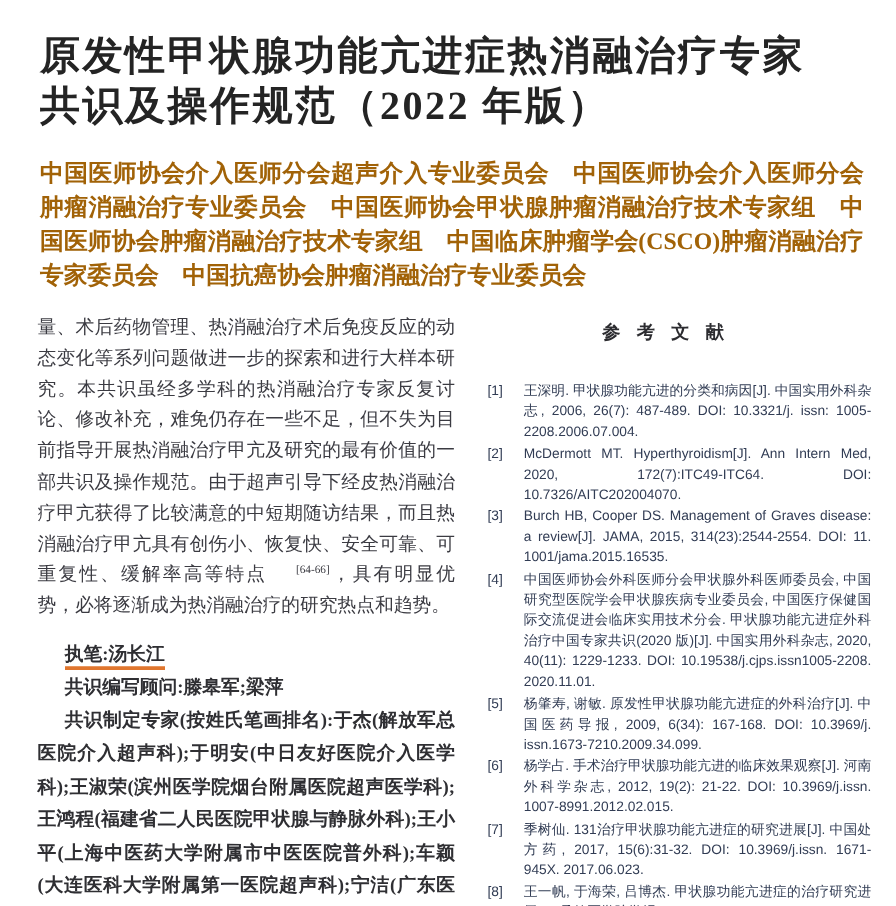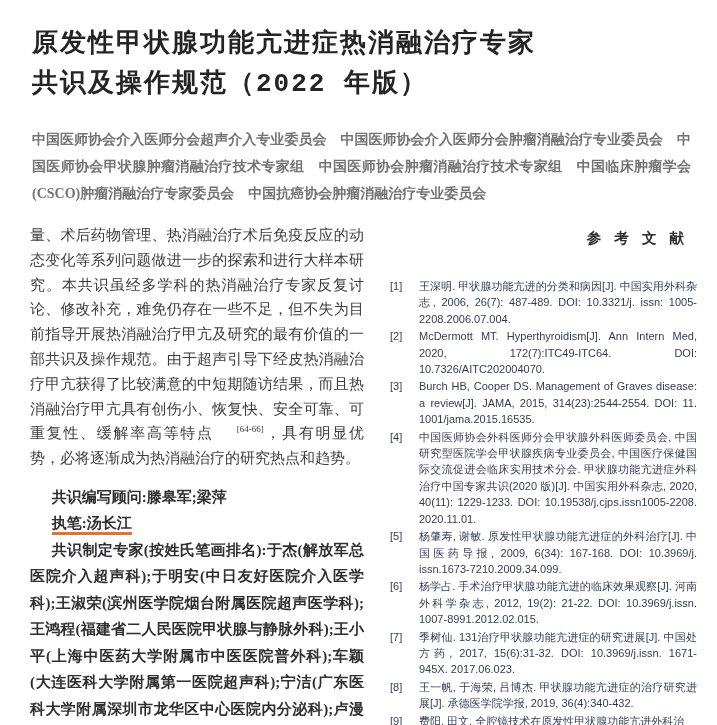--- a/index.html
+++ b/index.html
@@ -12,31 +12,30 @@
   .page {
     box-sizing: border-box;
     width: 717px; height: 725px;
     padding: 24px 20px 0 30px;
     overflow: hidden;
   }
   
   .title {
     color: #242424;
     font-weight: 700;
-    font-size: 26px;
+    font-size: 32px;
     line-height: 40px;
     letter-spacing: 2px;
     margin: 0 0 22px 2px;
-    font-family: Liberation Mono, monospace;
   }
   
   .affiliations {
-    color: #737373;
+    color: #a16207;
     font-weight: 700;
-    font-size: 14px;
+    font-size: 19px;
     line-height: 27px;
     text-align: justify;
     margin: 0 6px 16px 2px;
   }
   
   .columns {
     display: flex;
     gap: 26px;
     align-items: flex-start;
   }
@@ -73,21 +72,21 @@
   .hl-underline {
     border-bottom: 3px solid #e0762e;
     padding-bottom: 1px;
   }
   
   .ref-heading {
     color: #2c2c30;
     font-weight: 700;
     font-size: 14.5px;
     letter-spacing: 0.9em;
-    text-align: right;
+    text-align: center;
     margin: 6px 0 30px -0.9em; 
   }
   .ref-list {
     font-family: "Liberation Sans", "DejaVu Sans", sans-serif;
     color: #313c54;
     font-size: 11px;
     line-height: 16.4px;
   }
   .ref-item {
     display: flex;
@@ -118,22 +117,22 @@
   <div class="affiliations">中国医师协会介入医师分会超声介入专业委员会　中国医师协会介入医师分会肿瘤消融治疗专业委员会　中国医师协会甲状腺肿瘤消融治疗技术专家组　中国医师协会肿瘤消融治疗技术专家组　中国临床肿瘤学会(CSCO)肿瘤消融治疗专家委员会　中国抗癌协会肿瘤消融治疗专业委员会</div>
 
   <div class="columns">
 
     <div class="col-left">
       <p class="body-par">
         <span>量、术后药物管理、热消融治疗术后免疫反应的动态变化等系列问题做进一步的探索和进行大样本研究。本共识虽经多学科的热消融治疗专家反复讨论、修改补充，难免仍存在一些不足，但不失为目前指导开展热消融治疗甲亢及研究的最有价值的一部共识及操作规范。由于超声引导下经皮热消融治疗甲亢获得了比较满意的中短期随访结果，而且热消融治疗甲亢具有创伤小、恢复快、安全可靠、可重复性、缓解率高等特点</span><sup>[64-66]</sup><span>，具有明显优势，必将逐渐成为热消融治疗的研究热点和趋势。</span>
       </p>
 
       <div class="editorial">
+        <p class="line"><span class="hl-underline">执笔:汤长江</span></p>
         <p class="line">共识编写顾问:滕皋军;梁萍</p>
-        <p class="line"><span class="hl-underline">执笔:汤长江</span></p>
         <p class="experts">共识制定专家(按姓氏笔画排名):于杰(解放军总医院介入超声科);于明安(中日友好医院介入医学科);王淑荣(滨州医学院烟台附属医院超声医学科);王鸿程(福建省二人民医院甲状腺与静脉外科);王小平(上海中医药大学附属市中医医院普外科);车颖(大连医科大学附属第一医院超声科);宁洁(广东医科大学附属深圳市龙华区中心医院内分泌科);卢漫(四川省肿瘤医院超声医学中心);乐 飞(江西省肿瘤医院头颈部肿瘤外科);孙德胜(北京大学深圳</p>
       </div>
     </div>
 
     <div class="col-right">
       <div class="ref-heading">参考文献</div>
 
       <div class="ref-list">
         <div class="ref-item">
           <span class="ref-num">[1]</span>

